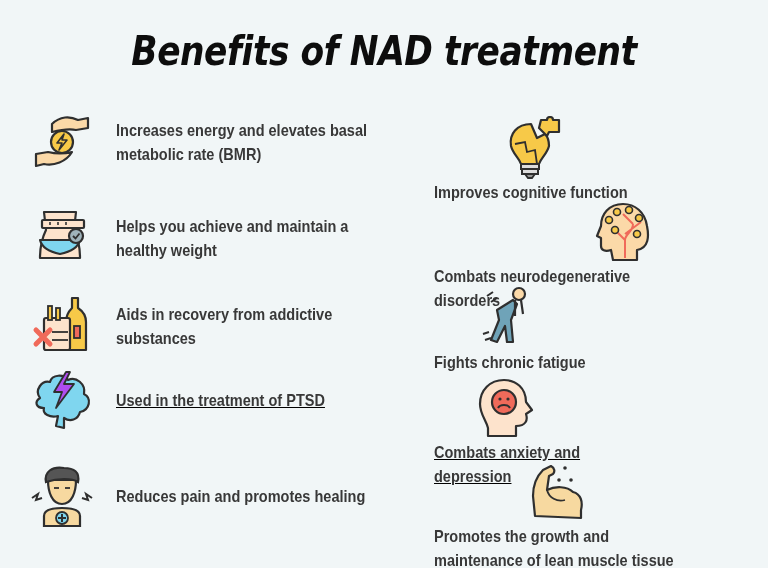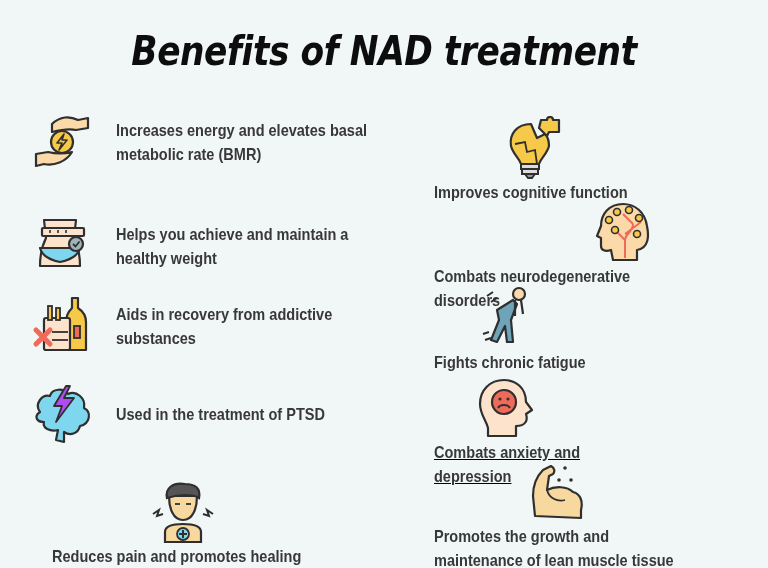--- a/index.html
+++ b/index.html
@@ -45,21 +45,21 @@
         <circle cx="32" cy="32" r="11" fill="#f7c948" stroke="#2f2f2f" stroke-width="2.2"></circle>
         <path d="M34 24 L27 33 L32 33 L29 40 L37 30 L32 30 Z" fill="#f7c948" stroke="#2f2f2f" stroke-width="1.6" stroke-linejoin="round"></path>
       </svg>
     </div>
     <div class="label">
       <div>Increases energy and elevates basal</div>
       <div>metabolic rate (BMR)</div>
     </div>
   </div>
 
-  <div class="item" style="top:214px;">
+  <div class="item" style="top:206px;">
     <div class="icon">
       <svg viewBox="0 0 64 64">
         <path d="M14 6 L46 6 L44 24 C48 32 50 40 50 52 L10 52 C10 40 12 32 16 24 Z" fill="#fde3cc" stroke="#2f2f2f" stroke-width="2.2" stroke-linejoin="round"></path>
         <rect x="12" y="14" width="42" height="8" rx="1" fill="#fde3cc" stroke="#2f2f2f" stroke-width="2.2"></rect>
         <line x1="20" y1="16" x2="20" y2="19" stroke="#2f2f2f" stroke-width="1.6"></line>
         <line x1="28" y1="16" x2="28" y2="19" stroke="#2f2f2f" stroke-width="1.6"></line>
         <line x1="36" y1="16" x2="36" y2="19" stroke="#2f2f2f" stroke-width="1.6"></line>
         <path d="M10 34 L50 34 C48 42 40 46 30 48 C20 46 12 42 10 34 Z" fill="#7fd6ef" stroke="#2f2f2f" stroke-width="2.2" stroke-linejoin="round"></path>
         <circle cx="46" cy="30" r="7" fill="#9fb3bb" stroke="#2f2f2f" stroke-width="2.2"></circle>
         <path d="M43 30 L45.5 32.5 L49.5 27.5" fill="none" stroke="#2f2f2f" stroke-width="1.8"></path>
@@ -83,33 +83,33 @@
         <line x1="22" y1="46" x2="38" y2="46" stroke="#2f2f2f" stroke-width="1.8"></line>
         <path d="M6 36 L20 50 M20 36 L6 50" stroke="#f06a5a" stroke-width="5" stroke-linecap="round"></path>
       </svg>
     </div>
     <div class="label">
       <div>Aids in recovery from addictive</div>
       <div>substances</div>
     </div>
   </div>
 
-  <div class="item" style="top:382px;">
+  <div class="item" style="top:368px;text-decoration:underline;">
     <div class="icon">
       <svg viewBox="0 0 64 64">
         <path d="M10 30 C4 22 12 12 20 14 C22 6 34 6 38 12 C46 8 56 16 54 26 C62 30 60 42 50 44 C48 52 40 54 34 50 L34 60 L26 58 L28 48 C20 50 12 46 14 40 C6 40 4 34 10 30 Z" fill="#7fd6ef" stroke="#2f2f2f" stroke-width="2.2" stroke-linejoin="round"></path>
         <path d="M36 4 L24 24 L32 24 L26 40 L44 16 L34 16 L40 4 Z" fill="#b04cf0" stroke="#2f2f2f" stroke-width="1.8" stroke-linejoin="round"></path>
       </svg>
     </div>
     <div class="label">
       <div>Used in the treatment of PTSD</div>
     </div>
   </div>
 
-  <div class="item" style="top:480px;flex-direction:column;">
+  <div class="item" style="top:464px;">
     <div class="icon">
       <svg viewBox="0 0 64 64">
         <path d="M14 62 L14 52 C14 46 20 44 32 44 C44 44 50 46 50 52 L50 62 Z" fill="#f7d9a0" stroke="#2f2f2f" stroke-width="2.2"></path>
         <path d="M18 16 C18 28 22 40 32 40 C42 40 46 28 46 16 Z" fill="#f7d9a0" stroke="#2f2f2f" stroke-width="2.2"></path>
         <path d="M16 18 C14 8 22 2 34 4 C44 4 50 8 48 18 C42 14 28 14 16 18 Z" fill="#555" stroke="#2f2f2f" stroke-width="2.2"></path>
         <line x1="24" y1="24" x2="29" y2="24" stroke="#2f2f2f" stroke-width="1.8"></line>
         <line x1="35" y1="24" x2="40" y2="24" stroke="#2f2f2f" stroke-width="1.8"></line>
         <circle cx="32" cy="54" r="6" fill="#7fd6ef" stroke="#2f2f2f" stroke-width="1.8"></circle>
         <path d="M32 50 L32 58 M28 54 L36 54" stroke="#2f2f2f" stroke-width="2"></path>
         <path d="M2 34 L8 30 L6 36 L12 34" fill="none" stroke="#2f2f2f" stroke-width="2"></path>

